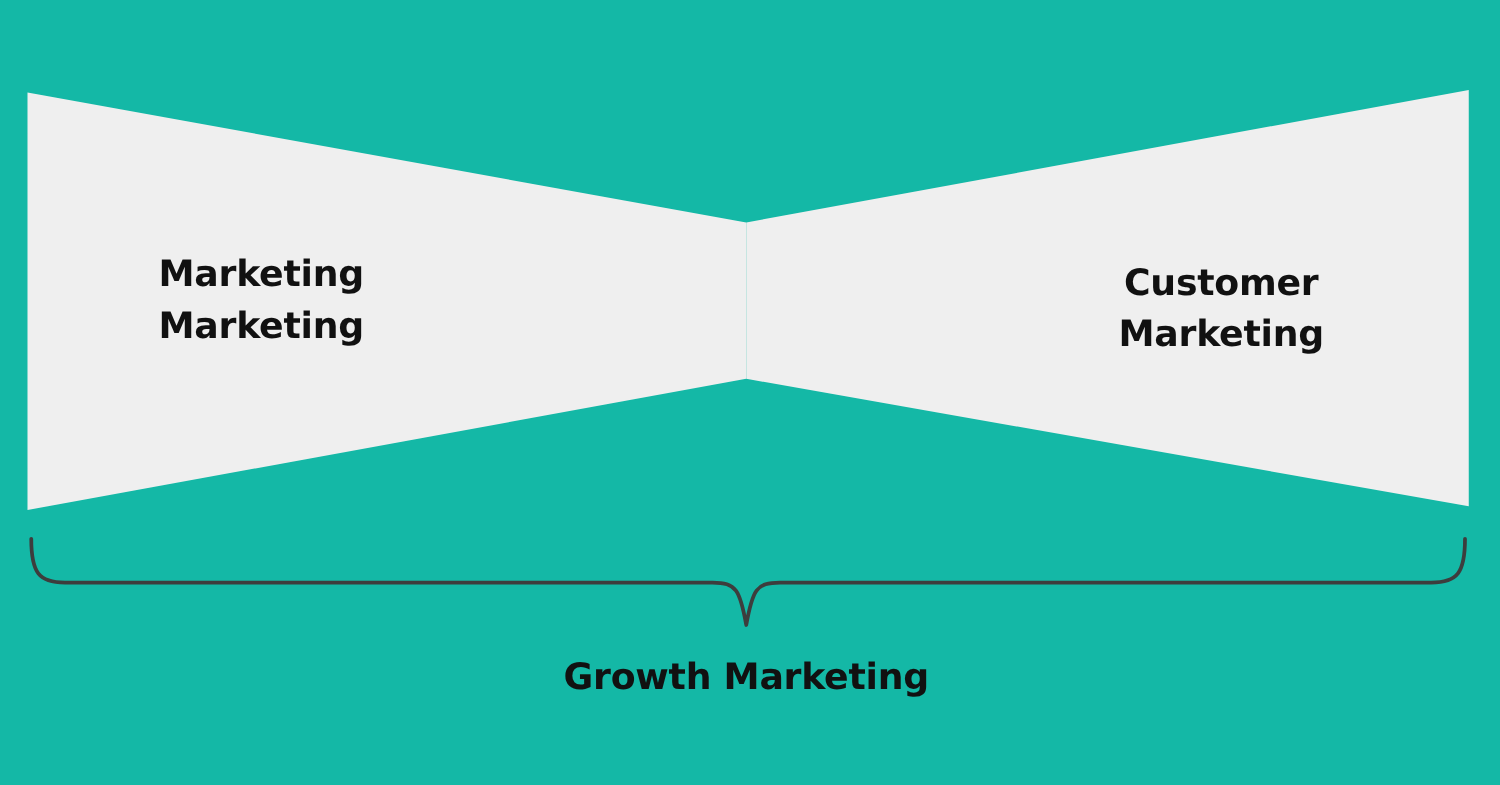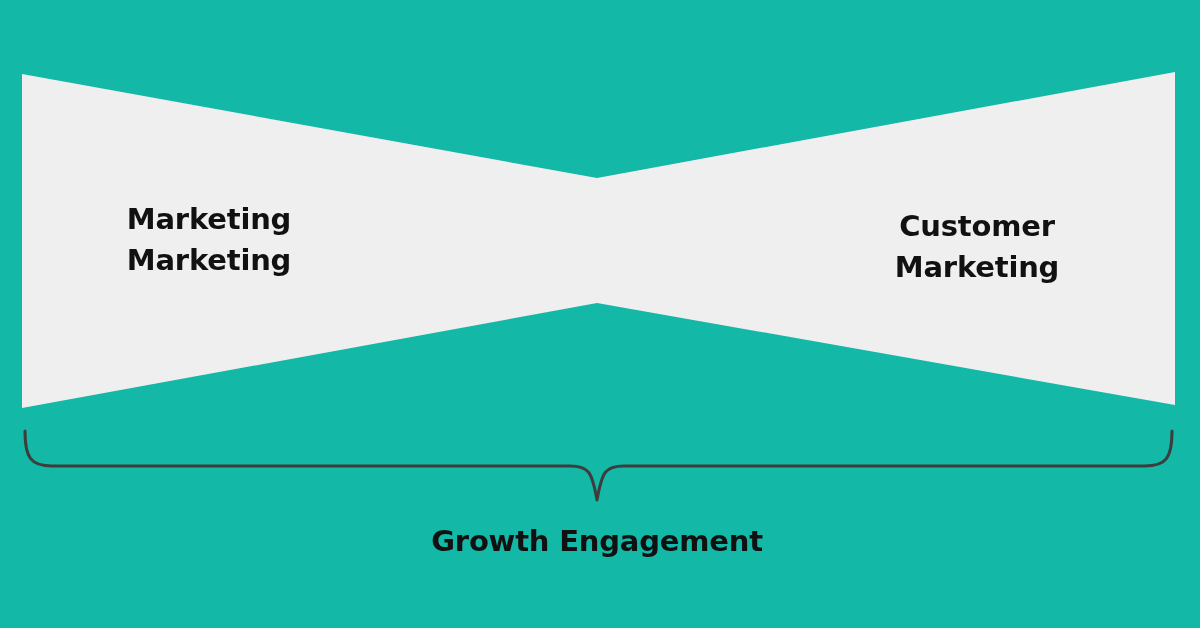--- a/index.html
+++ b/index.html
@@ -90,15 +90,15 @@
   <div class="node-label" id="label-left" style="color: rgb(17, 17, 17);">
     <span class="lbl-line">Marketing</span>
     <span class="lbl-line">Marketing</span>
   </div>
 
   <div class="node-label" id="label-right" style="color: rgb(17, 17, 17);">
     <span class="lbl-line">Customer</span>
     <span class="lbl-line">Marketing</span>
   </div>
 
-  <div id="label-bracket" style="color: rgb(17, 17, 17);">Growth Engagement</div>
+  <div id="label-bracket" style="color: rgb(17, 17, 17);">Growth Marketing</div>
 
 </div>
 
 </body></html>

